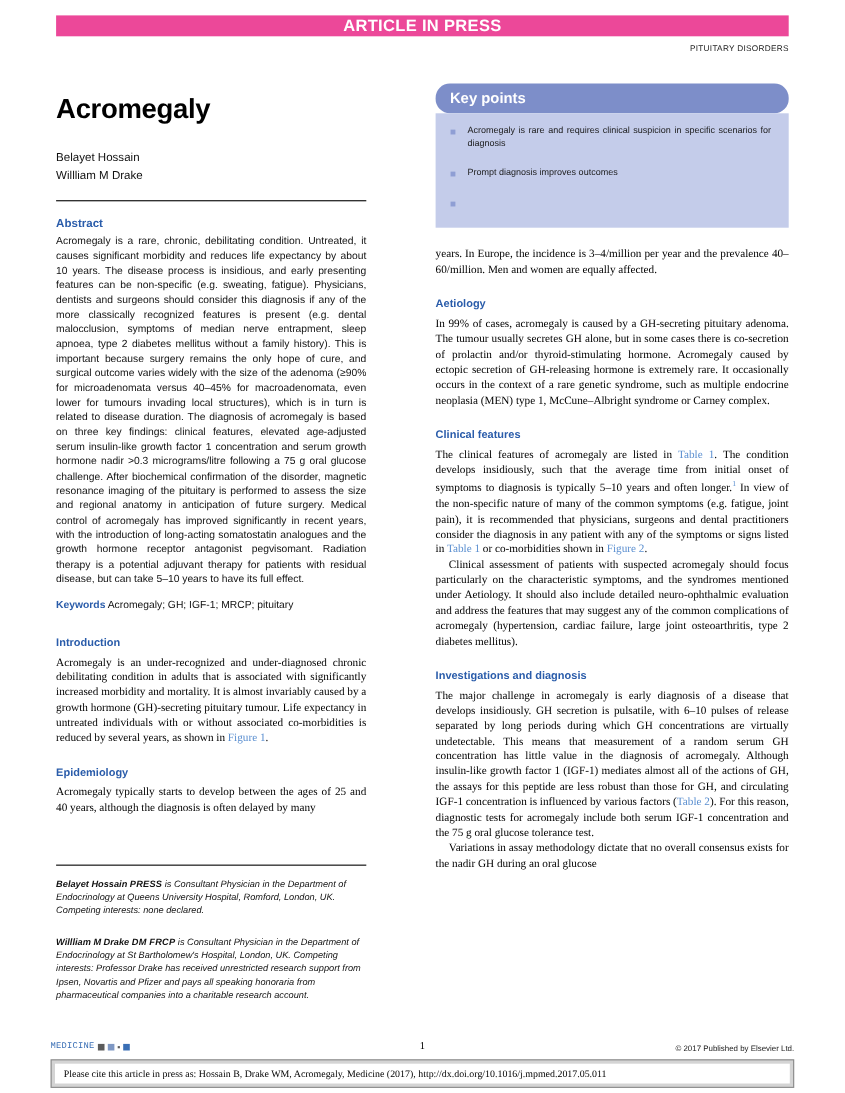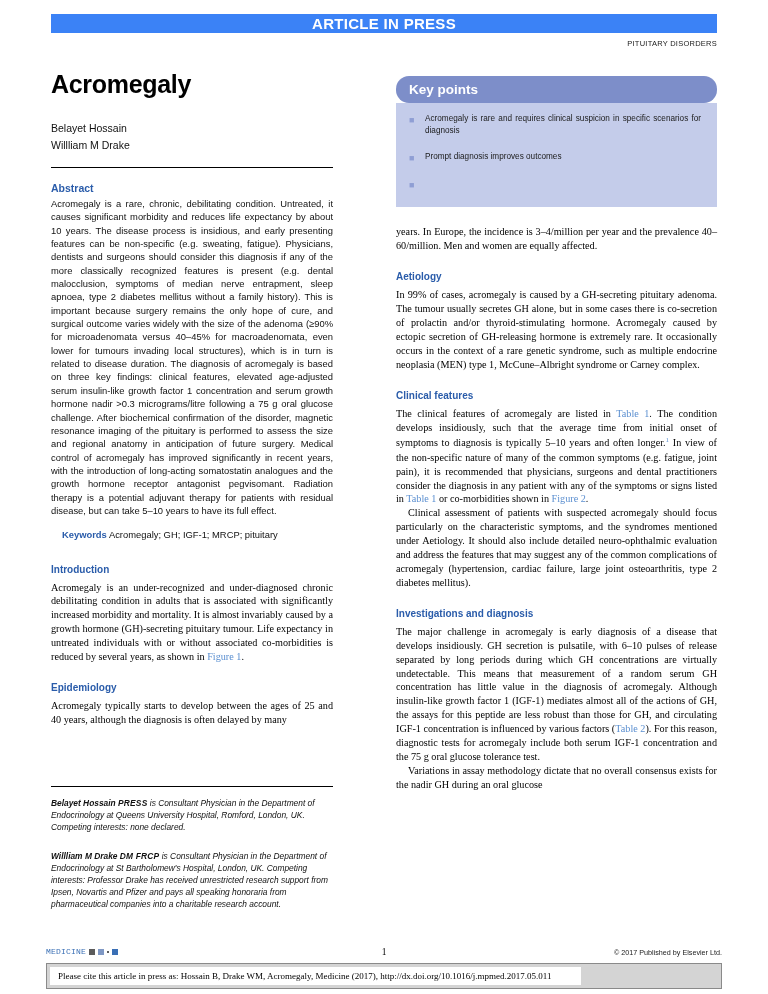--- a/index.html
+++ b/index.html
@@ -13,21 +13,21 @@
     color: #000000;
     position: relative;
     overflow: hidden;
   }
 
   
   .press-banner {
     position: absolute;
     left: 51px; top: 14px;
     width: 666px; height: 19px;
-    background: #3b82f6;
+    background: #ec4899;
     color: #ffffff;
     font-family: "Liberation Sans", sans-serif;
     font-weight: bold;
     font-size: 15px;
     letter-spacing: 0.3px;
     text-align: center;
     line-height: 19px;
   }
   .running-head {
     position: absolute;
@@ -36,21 +36,21 @@
     text-align: right;
     font-family: "Liberation Sans", sans-serif;
     font-size: 7.5px;
     letter-spacing: 0.25px;
     color: #1a1a1a;
   }
 
   
   .col-left {
     position: absolute;
-    left: 51px; top: 70px;
+    left: 51px; top: 85px;
     width: 282px;
   }
   .col-right {
     position: absolute;
     left: 396px; top: 76px;
     width: 321px;
   }
 
   
   .article-title {
@@ -87,21 +87,21 @@
     line-height: 13.35px;
     text-align: justify;
     margin: 0;
     color: #111;
     hyphens: none;
   }
   .keywords {
     font-family: "Liberation Sans", sans-serif;
     font-size: 9.4px;
     line-height: 13.3px;
-    margin: 11px 0 0 11px;
+    margin: 11px 0 0 0;
     color: #111;
   }
   .keywords b {
     color: #2a5caa;
     font-weight: bold;
   }
 
   
   .sec-head {
     font-family: Liberation Sans, sans-serif;
@@ -231,21 +231,21 @@
   .cite-banner {
     position: absolute;
     left: 46px; top: 963px;
     width: 676px; height: 26px;
     background: #d4d4d4;
     border: 1px solid #8a8a8a;
   }
   .cite-inner {
     position: absolute;
     left: 3px; top: 3px;
-    width: 531px; height: 18px;
+    width: 668px; height: 18px;
     background: #ffffff;
     font-family: "Liberation Serif", serif;
     font-size: 9px;
     line-height: 18px;
     padding-left: 8px;
     color: #000;
     overflow: hidden;
     white-space: nowrap;
   }
 </style>

